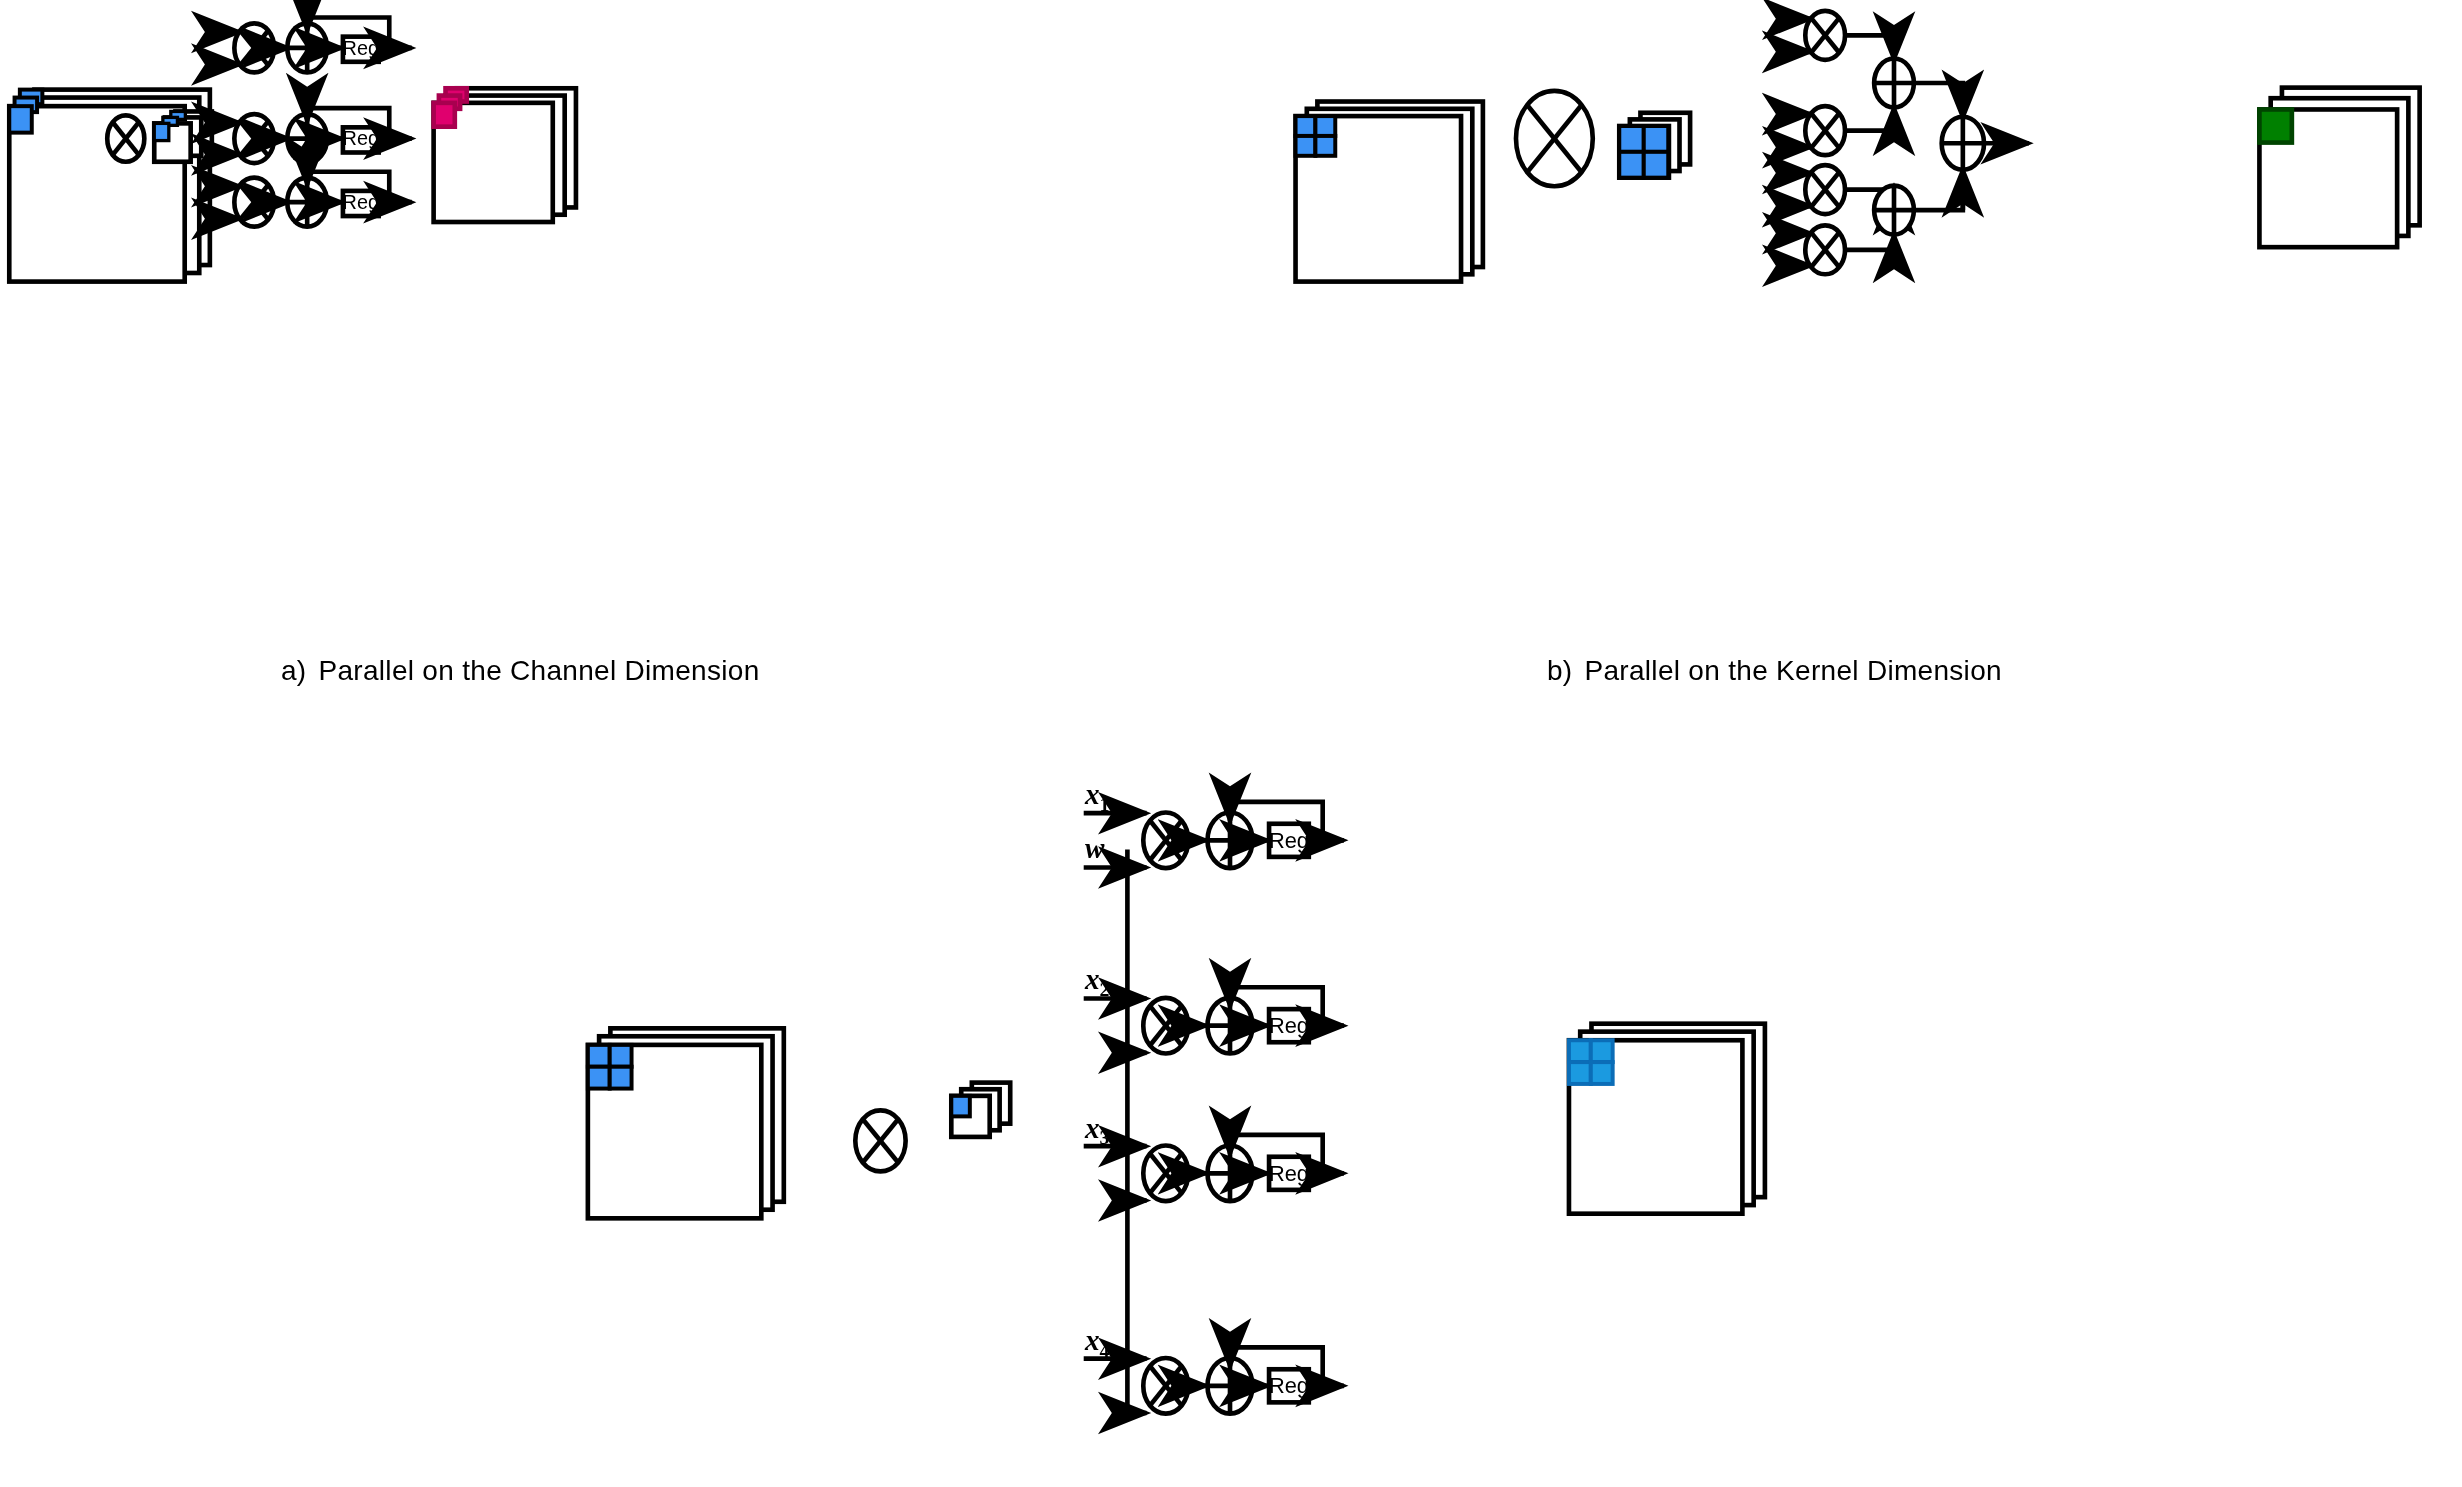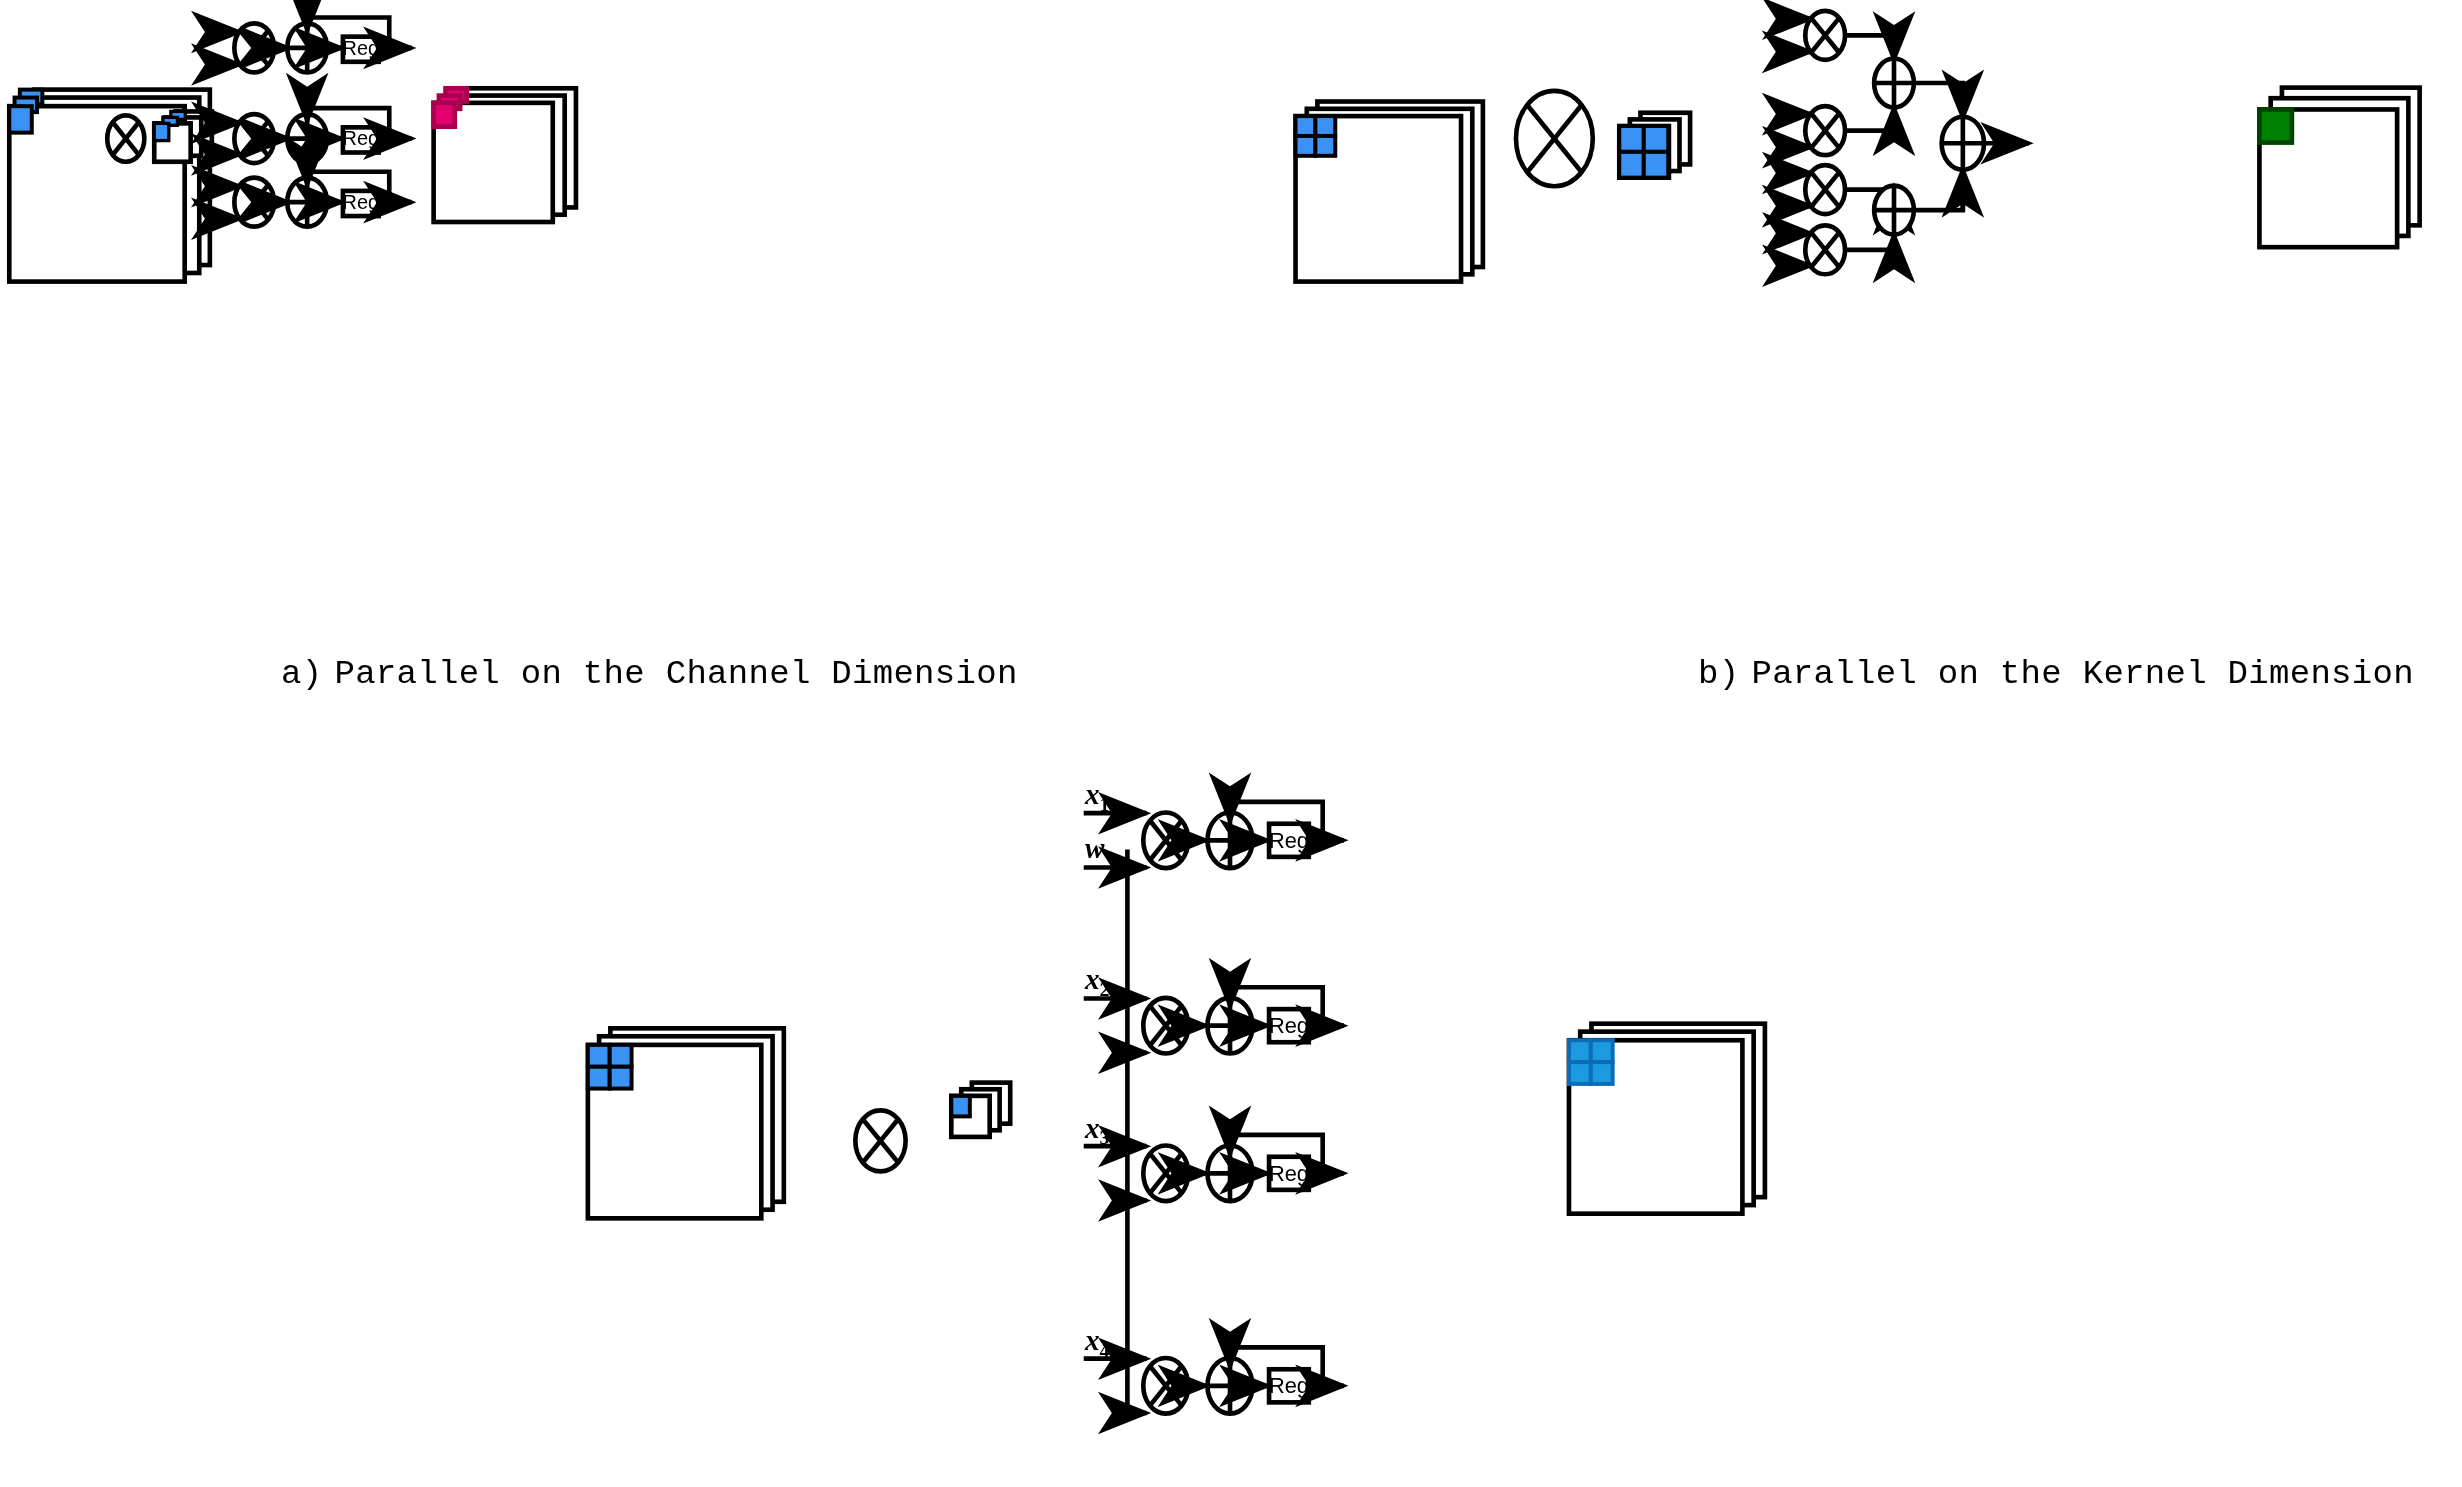--- a/index.html
+++ b/index.html
@@ -2,22 +2,22 @@
 <html style="font-size:10.6px"><head>
 <meta charset="utf-8">
 <style>
   html,body{margin:0;padding:0;background:#ffffff;}
   body{width:2462px;height:1488px;position:relative;overflow:hidden;
        font-family:"Liberation Serif","DejaVu Serif",serif;}
   #figure{position:absolute;left:0;top:0;width:2462px;height:1488px;}
   svg{display:block;}
   .cap{
     position:absolute;
-    font-family:Liberation Mono, monospace;
-    font-size:34px;
+    font-family:Liberation Sans, sans-serif;
+    font-size:28px;
     color:#000;
     white-space:nowrap;
     letter-spacing:0.3px;
   }
   .cap .idx{margin-right:12px;}
 </style>
 </head>
 <body>
 
 <div id="figure">
@@ -360,19 +360,19 @@
         <rect x="2403" y="1604" width="33" height="33" fill="#1B9AE0" stroke="#0B6DB7" stroke-width="6"></rect>
       </g>
     </g>
   </g>
 </svg>
 
 <div class="cap" style="left:281px;  top:655px;">
   <span class="idx">a)</span><span>Parallel on the Channel Dimension</span>
 </div>
 
-<div class="cap" style="left:1698px; top:655px;">
+<div class="cap" style="left:1547px; top:655px;">
   <span class="idx">b)</span><span>Parallel on the Kernel Dimension</span>
 </div>
 
 
 </div>
 
 
 </body></html>

